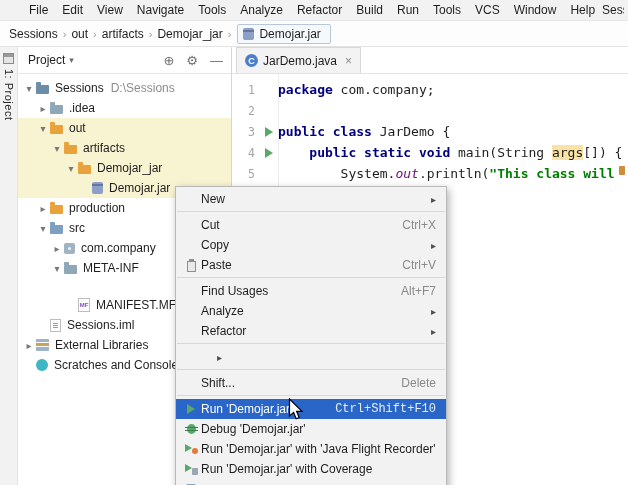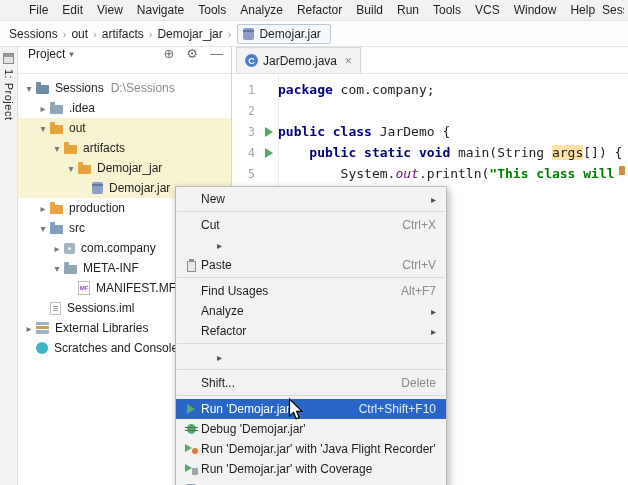--- a/index.html
+++ b/index.html
@@ -31,21 +31,21 @@
   .tool-stripe{width:18px;box-sizing:border-box;background:#f2f2f2;border-right:1px solid #e2e2e2;
                display:flex;flex-direction:column;align-items:center;padding-top:6px;flex:none;}
   .stripe-btn{display:flex;flex-direction:column;align-items:center;gap:5px;}
   .stripe-ico{width:11px;height:11px;box-sizing:border-box;border:1px solid #8a8a8a;
               background:linear-gradient(#9a9a9a 0 3px,#e4e4e4 3px);}
   .stripe-text{writing-mode:vertical-rl;font-size:11px;color:#262626;letter-spacing:.5px;}
 
   
   .project-pane{width:214px;box-sizing:border-box;border-right:1px solid #d5d5d5;display:flex;
                 flex-direction:column;background:#fff;flex:none;}
-  .pp-header{height:27px;box-sizing:border-box;display:flex;align-items:flex-start;
+  .pp-header{height:27px;box-sizing:border-box;display:flex;align-items:center;
              padding:0 8px 0 10px;border-bottom:1px solid #e6e6e6;}
   .pp-title{display:flex;align-items:center;gap:4px;}
   .dd{font-size:9px;color:#6a6a6a;}
   .pp-icons{margin-left:auto;display:flex;gap:12px;color:#6f6f6f;font-size:13px;}
   .hico{cursor:default;line-height:1;}
   .tree{flex:1;padding-top:4px;overflow:hidden;}
   .tree-row{height:20px;display:flex;align-items:center;white-space:nowrap;}
   .tree-row.hl{background:var(--tree-hl,#f8f3d1);}
   .tw-arrow{width:14px;flex:none;text-align:center;color:#787878;font-size:10px;}
   .tico{flex:none;margin-right:6px;}
@@ -104,21 +104,21 @@
 
   
   .context-menu{position:absolute;left:175px;top:186px;width:272px;box-sizing:border-box;
       background:#f2f2f2;border:1px solid #b9b9b9;box-shadow:2px 3px 8px rgba(0,0,0,.3);
       padding:2px 0;z-index:10;}
   .cm-item{height:20px;display:flex;align-items:center;padding:0 10px 0 5px;}
   .cm-item.selected{background:var(--sel,#2a65c8);color:#fff;}
   .cm-icon{width:20px;flex:none;display:flex;align-items:center;justify-content:center;}
   .cm-label{flex:1;white-space:nowrap;overflow:hidden;}
   .cm-shortcut{color:#8a8a8a;margin-left:16px;white-space:nowrap;}
-  .cm-item.selected .cm-shortcut{color:#e6edf8;}
+  .cm-item.selected .cm-shortcut{color:#e6edf8;font-family:Liberation Mono, monospace;}
   .cm-sub{color:#505050;font-size:10px;margin-left:16px;}
   .menu-sep{height:1px;background:#d8d8d8;margin:2px 1px 3px;}
 
   
   .mi-paste{width:9px;height:11px;box-sizing:border-box;background:#e9e9e9;border:1px solid #8f8f8f;
       position:relative;margin-top:2px;}
   .mi-paste::before{content:"";position:absolute;top:-3px;left:1px;width:5px;height:2px;background:#8f8f8f;}
   .mi-run{width:0;height:0;border-left:8px solid var(--run-green,#59a869);
       border-top:5px solid transparent;border-bottom:5px solid transparent;}
   .mi-debug{width:9px;height:10px;background:var(--run-green,#59a869);border-radius:50%;position:relative;}
@@ -243,21 +243,21 @@
           <div class="tree-row" style="padding-left: 32px;">
             <span class="tw-arrow">▸</span>
             <span class="tico ic-package"></span>
             <span class="tree-label">com.company</span>
           </div>
           <div class="tree-row" style="padding-left: 32px;">
             <span class="tw-arrow">▾</span>
             <span class="tico ic-folder"></span>
             <span class="tree-label">META-INF</span>
           </div>
-          <div class="tree-row" style="padding-left: 46px;">
+          <div class="tree-row" style="padding-left: 46px; margin-top: 17px;">
             <span class="tw-arrow"></span>
             <span class="tico ic-mf">
               <span class="mf-text">MF</span>
             </span>
             <span class="tree-label">MANIFEST.MF</span>
           </div>
           <div class="tree-row" style="padding-left: 18px;">
             <span class="tw-arrow"></span>
             <span class="tico ic-iml"></span>
             <span class="tree-label">Sessions.iml</span>
@@ -328,20 +328,21 @@
         <span class="cm-sub">▸</span>
       </div>
       <div class="menu-sep"></div>
       <div class="cm-item">
         <span class="cm-icon"></span>
         <span class="cm-label">Cut</span>
         <span class="cm-shortcut">Ctrl+X</span>
       </div>
       <div class="cm-item">
         <span class="cm-icon"></span>
+        <span class="cm-label">Copy</span>
         <span class="cm-sub">▸</span>
       </div>
       <div class="cm-item">
         <span class="cm-icon">
           <span class="mi-paste"></span>
         </span>
         <span class="cm-label">Paste</span>
         <span class="cm-shortcut">Ctrl+V</span>
       </div>
       <div class="menu-sep"></div>

